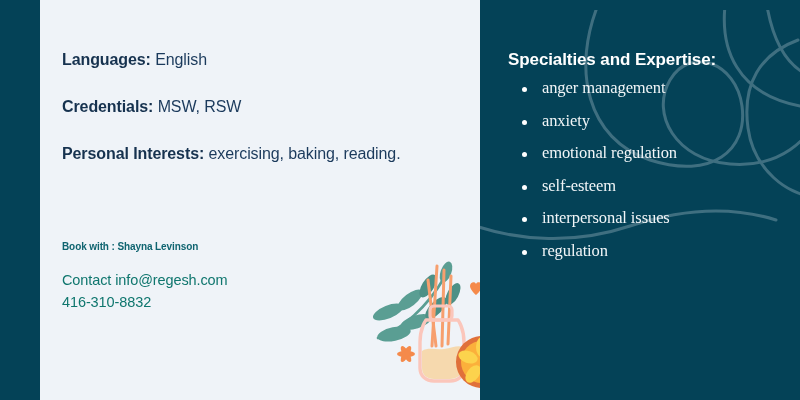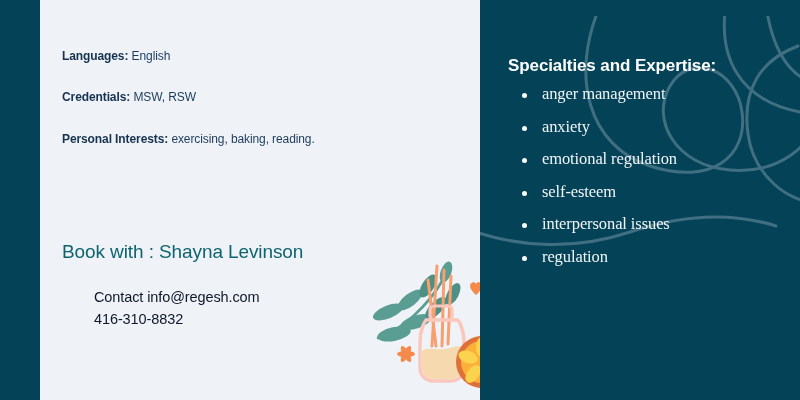--- a/index.html
+++ b/index.html
@@ -40,70 +40,69 @@
     background: #044257;
   }
 
   .info-block {
     position: absolute;
     left: 22px;
     top: 48px;
     width: 392px;
   }
   .info-line {
-    font-size: 12px;
+    font-size: 16px;
     color: #1b3a5c;
     line-height: 1.45;
     margin-bottom: 24px;
     letter-spacing: -0.1px;
   }
   .info-line:last-child { margin-bottom: 12px; }
   .info-label {
     font-weight: bold;
     color: #16324f;
   }
   .info-value { font-weight: normal; }
 
   
   .contact-block {
     position: absolute;
     left: 22px;
     top: 241px;
     width: 330px;
   }
   .book-line {
-    font-size: 19px;
-    font-weight: normal;
+    font-size: 10px;
+    font-weight: bold;
     color: #0f6470;
     letter-spacing: -0.1px;
-    margin-bottom: 23px;
+    margin-bottom: 17px;
   }
   .contact-line {
     font-size: 14.5px;
-    color: #0f172a;
+    color: #0f766e;
     line-height: 1.55;
     letter-spacing: -0.1px;
-    margin-left: 32px;
   }
 
   
   .illustration {
     position: absolute;
     left: 318px;
     top: 250px;
     width: 165px;
     height: 150px;
   }
   .illustration svg { display: block; }
 
   
   .right-panel {
     position: absolute;
     left: 480px;
-    top: 16px;
+    top: 10px;
     width: 320px;
     height: 340px;
     overflow: hidden;
   }
   .deco-lines {
     position: absolute;
     left: 0; top: 0;
     width: 320px; height: 400px;
     pointer-events: none;
   }

